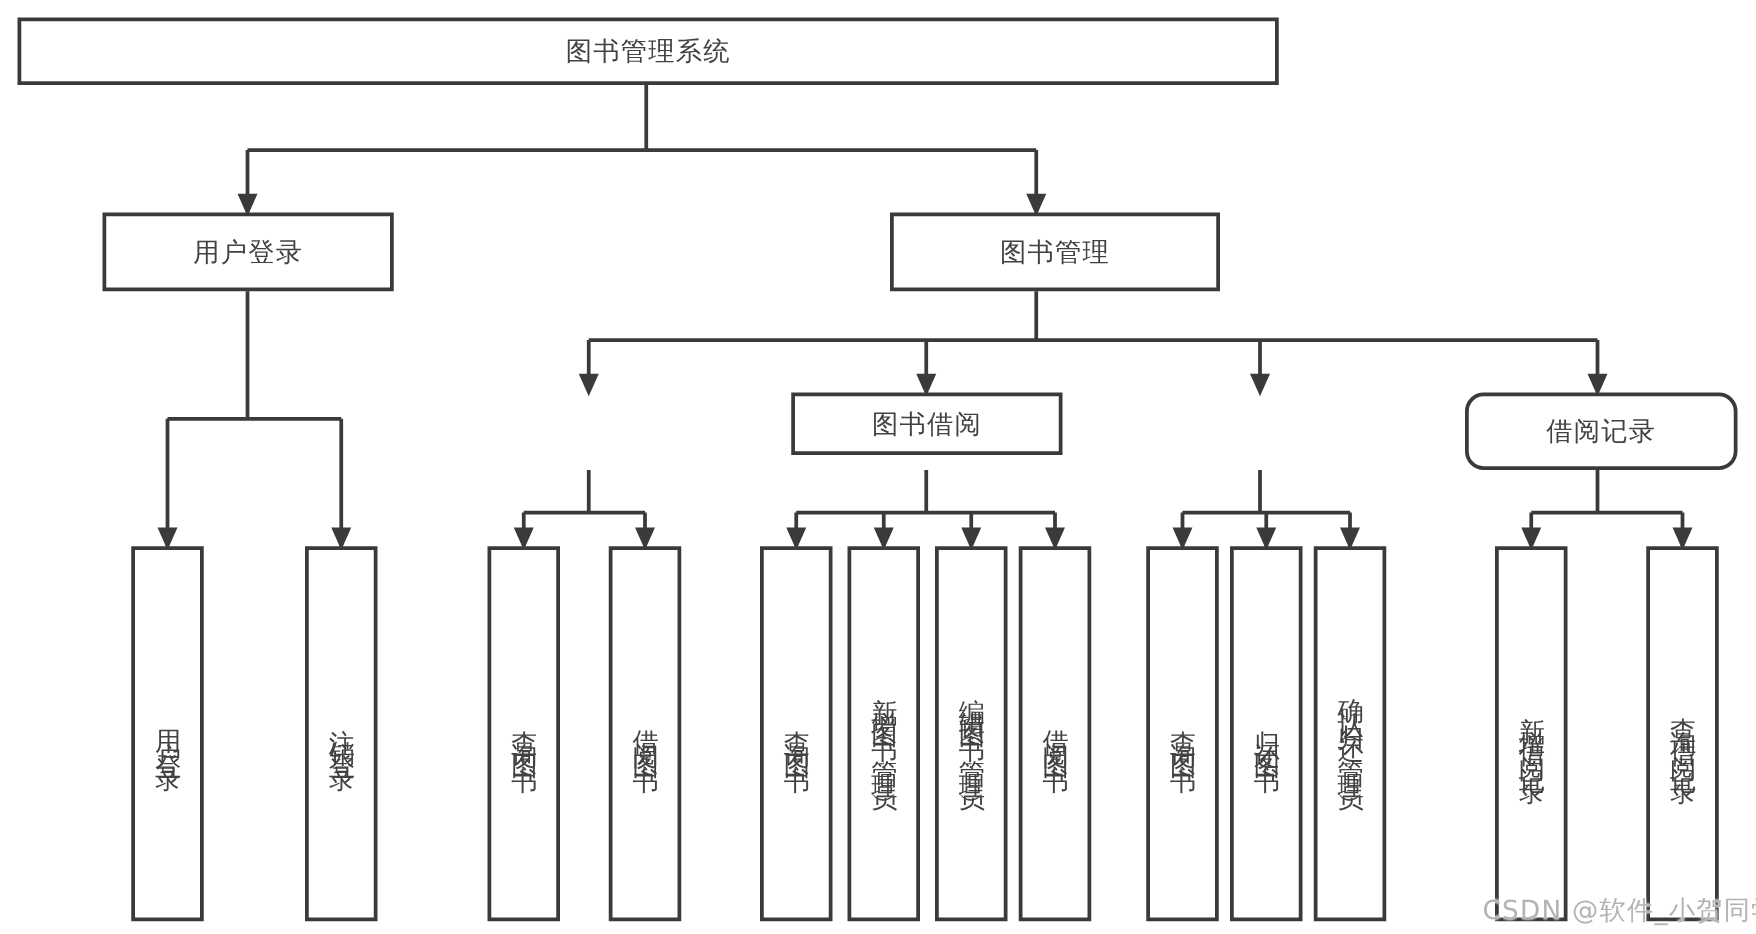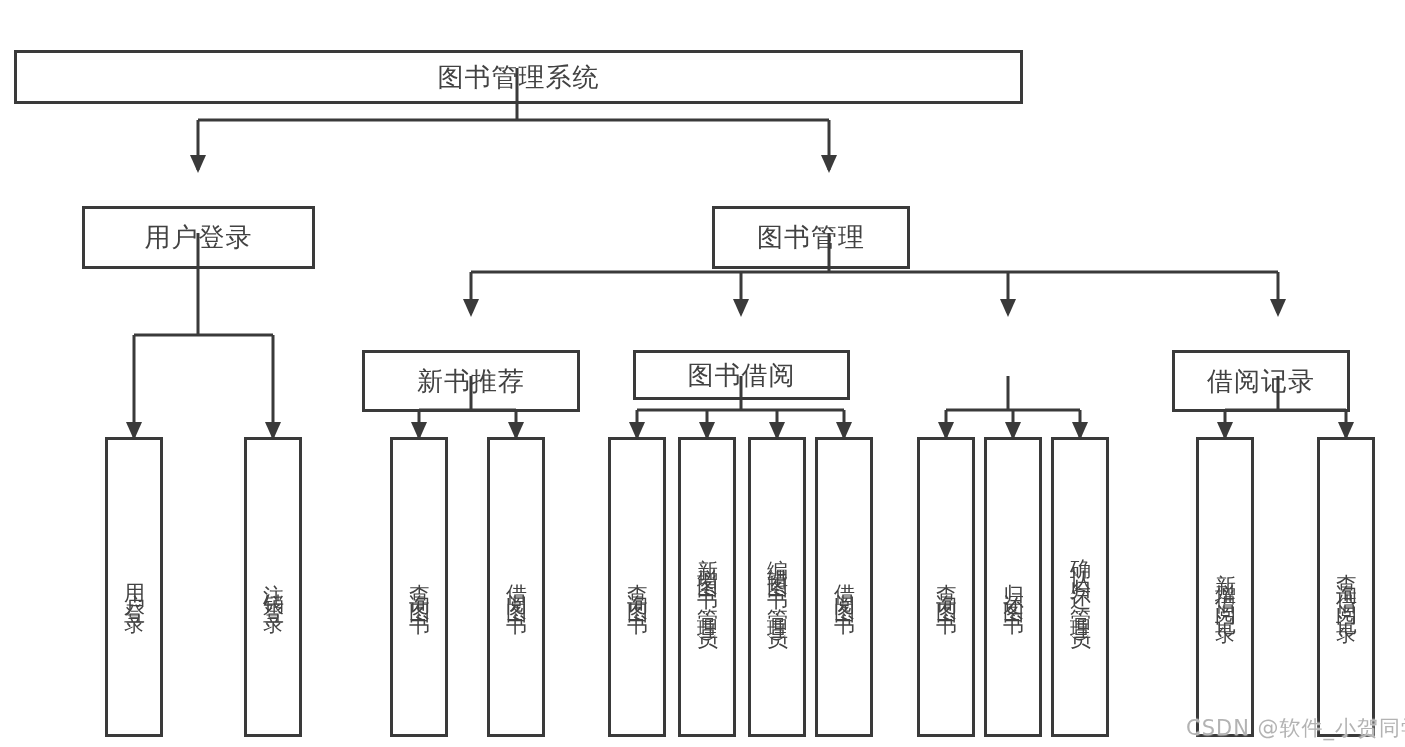--- a/index.html
+++ b/index.html
@@ -39,36 +39,35 @@
   }
 
   .box {
     position: absolute;
     background: #fff;
     border: 3px solid var(--line, #3a3a3a);
     color: var(--text, #424242);
     display: flex;
     align-items: center;
     justify-content: center;
-    font-size: 26px;
+    font-size: 21px;
     z-index: 1;
     letter-spacing: 1px;
-    margin-top: 36px;
   }
 
   
   .root-box   { left: 14px;  top: 14px;  width: 1009px; height: 54px; }
 
   .l2-user    { left: 82px;  top: 170px; width: 233px; height: 63px; }
-  .l2-book    { left: 712px; top: 170px; width: 198px; height: 63px; }
+  .l2-book    { left: 712px; top: 170px; width: 264px; height: 63px; }
 
   .l3-newbook { left: 362px;  top: 314px; width: 218px; height: 62px; }
   .l3-borrow  { left: 633px;  top: 314px; width: 217px; height: 50px; }
   .l3-current { left: 902px;  top: 314px; width: 213px; height: 62px; }
-  .l3-records { left: 1172px; top: 314px; width: 178px; height: 62px; }
+  .l3-records { left: 1172px; top: 314px; width: 218px; height: 62px; border-radius: 15px; }
 
   .leaf {
     position: absolute;
     top: 437px;
     width: 58px;
     height: 300px;
     background: #fff;
     border: 3px solid var(--line, #3a3a3a);
     color: var(--text, #424242);
     display: flex;
@@ -156,23 +155,20 @@
     <span>图书管理系统</span>
   </div>
 
   <div class="box l2-user">
     <span>用户登录</span>
   </div>
   <div class="box l2-book">
     <span>图书管理</span>
   </div>
 
-  <div class="box l3-newbook">
-    <span>新书推荐</span>
-  </div>
   <div class="box l3-borrow">
     <span>图书借阅</span>
   </div>
   <div class="box l3-records">
     <span>借阅记录</span>
   </div>
 
   <div class="leaf leaf-1">
     <span class="vtext">用户登录</span>
   </div>

